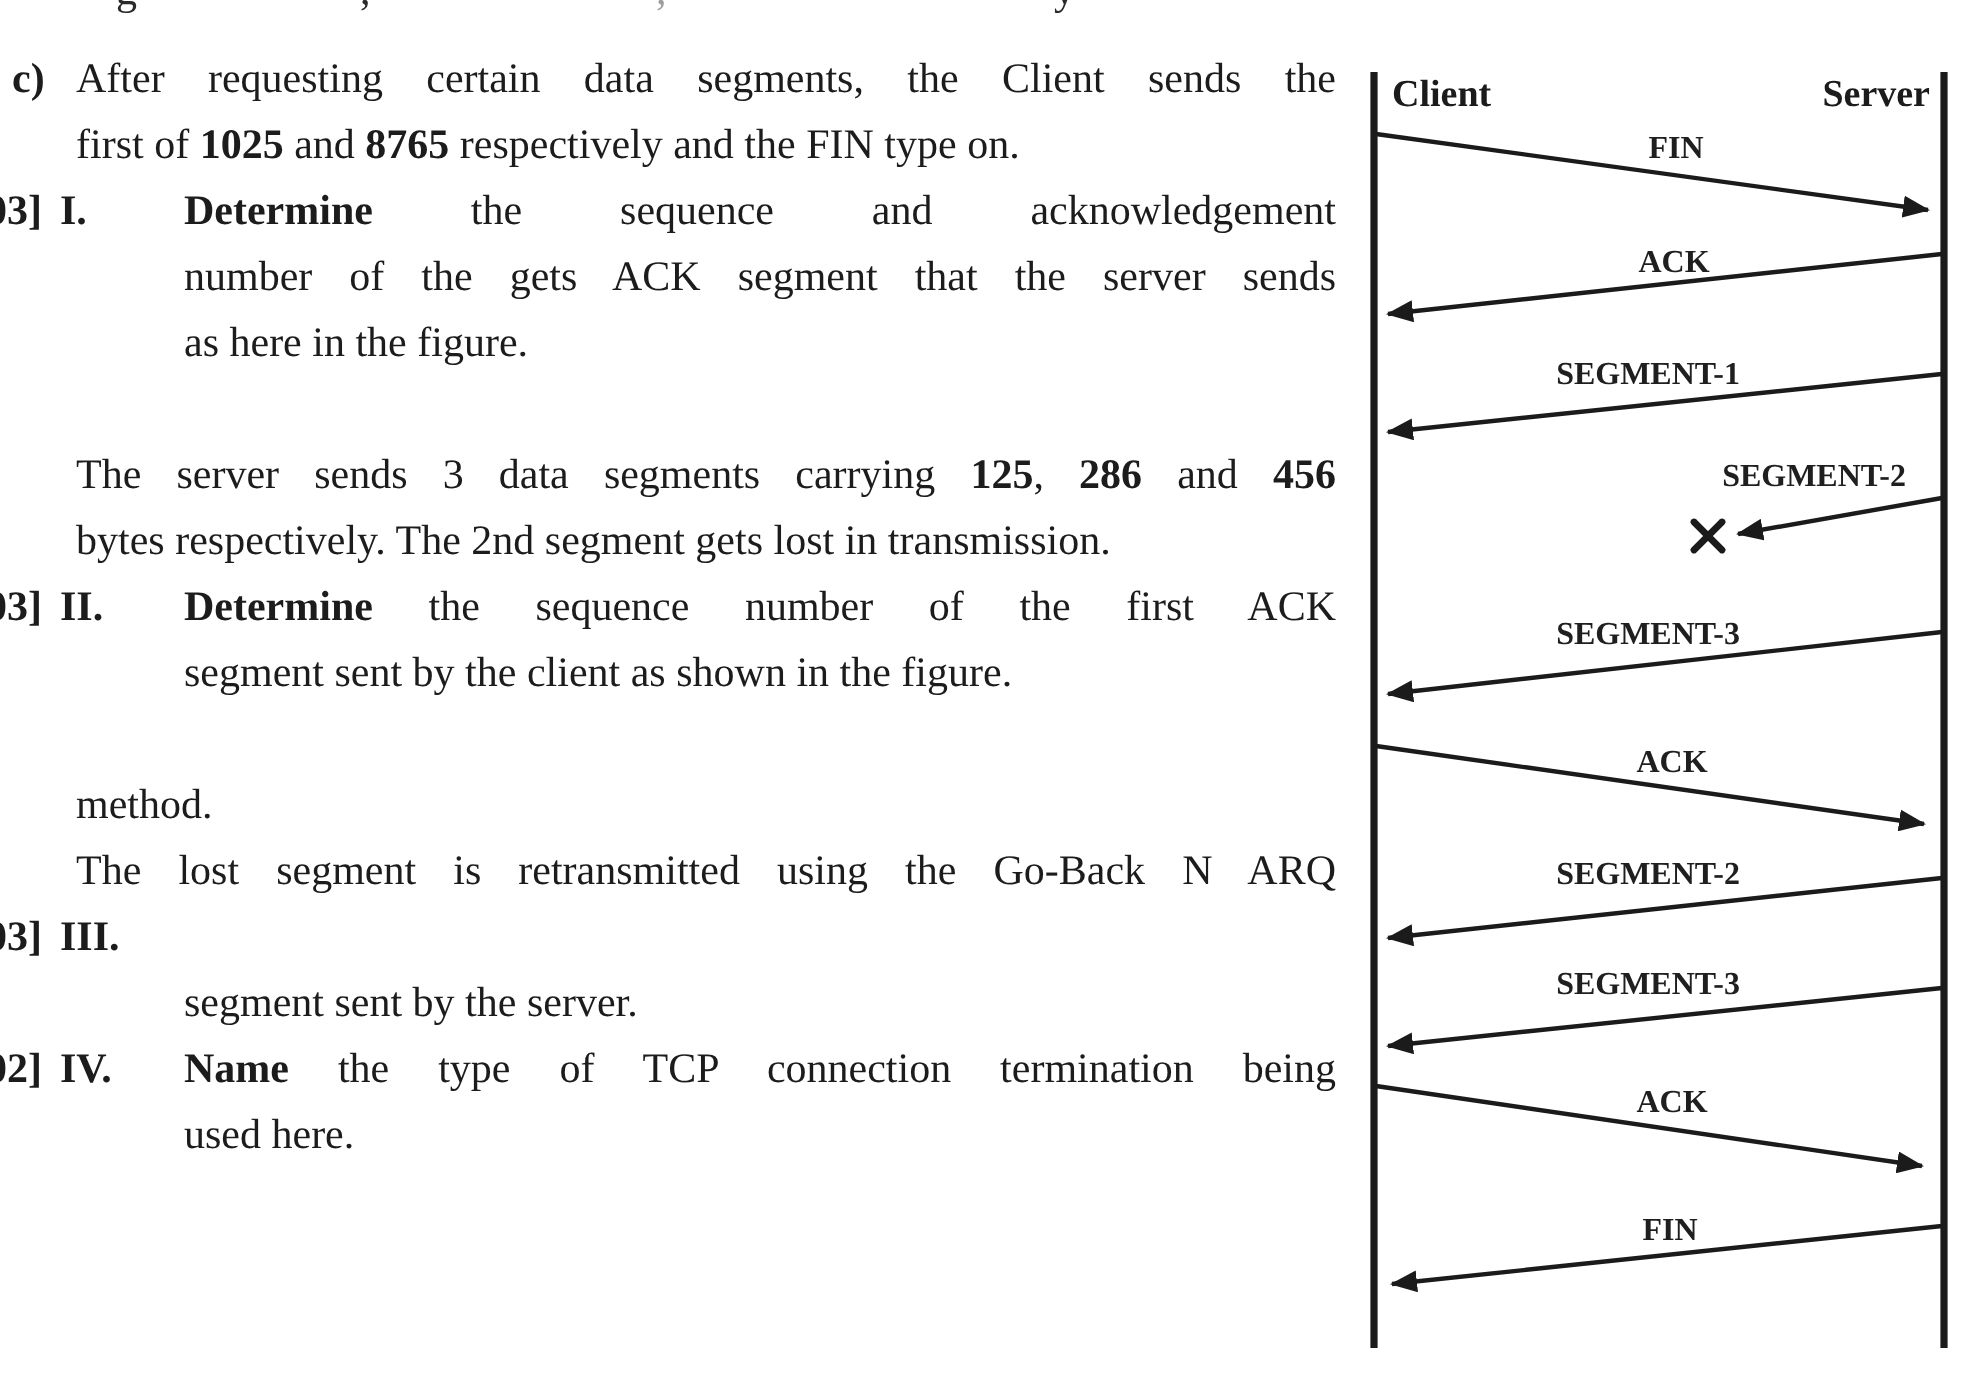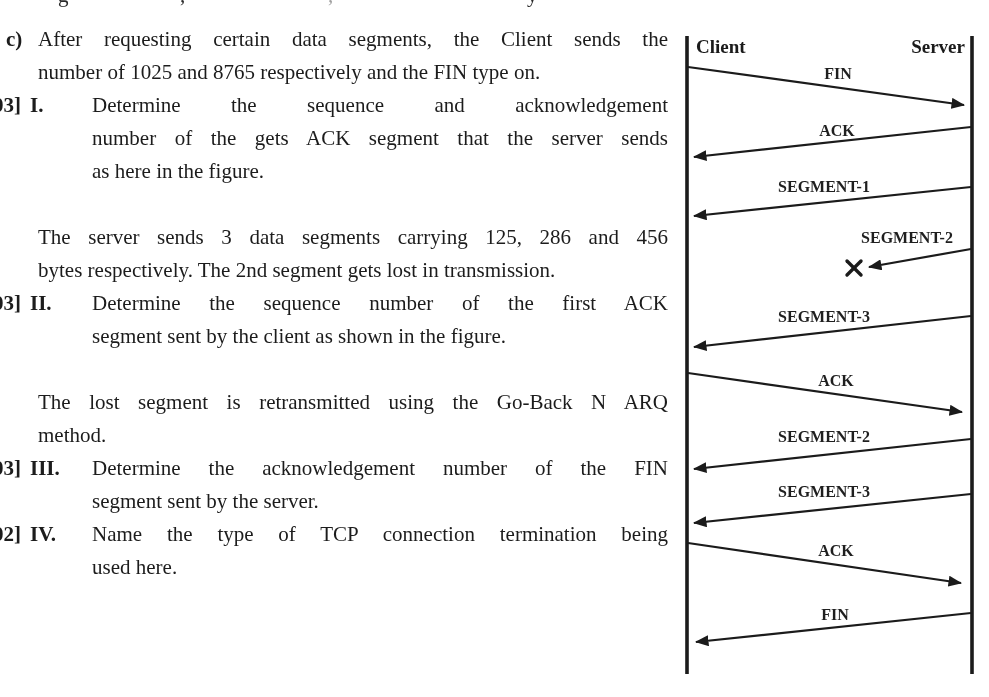--- a/index.html
+++ b/index.html
@@ -17,21 +17,21 @@
   .frag-y { left:527px; }
 
   
   .text-col { position:absolute; left:0; top:23px; width:668px;
               font-size:21px; line-height:33px; }
   .row { position:relative; width:668px; min-height:33px; }
   .p-line   { padding-left:38px; }
   .item-line{ padding-left:92px; }
   .jl { text-align:justify; text-align-last:justify; }
   .blank { height:33px; }
-  b { font-weight:normal; }
+  b { font-weight:bold; }
   .part-label { position:absolute; left:6px; top:0; font-weight:bold; }
   .margin-mark { position:absolute; left:-7px; top:0; font-weight:bold;
                  text-align:left; white-space:nowrap; }
   .numeral { position:absolute; left:30px; top:0; width:38px;
              text-align:right; font-weight:bold; }
 
   
   .diagram-svg { position:absolute; left:0; top:0; }
   .endpoint-label { font-family:"Liberation Serif","DejaVu Serif",serif;
                     font-weight:bold; font-size:19px; fill:#1b1b1b; }
@@ -48,21 +48,21 @@
   <span class="frag-y">y</span>
 </div>
 
 <div class="text-col">
 
   <div class="row p-line jl">
     <span class="part-label">c)</span>
     <span><span>After requesting certain data segments, the Client sends the</span></span>
   </div>
   <div class="row p-line">
-    <span><span>number of </span><b>1025</b><span> and </span><b>8765</b><span> respectively and the FIN type on.</span></span>
+    <span><span>first of </span><b>1025</b><span> and </span><b>8765</b><span> respectively and the FIN type on.</span></span>
   </div>
 
   <div class="row item-line jl">
     <span class="margin-mark">03]</span>
     <span class="numeral">I.</span>
     <span><b>Determine</b><span> the sequence and acknowledgement</span></span>
   </div>
   <div class="row item-line jl">
     <span><span>number of the gets ACK segment that the server sends</span></span>
   </div>
@@ -83,31 +83,30 @@
     <span class="margin-mark">03]</span>
     <span class="numeral">II.</span>
     <span><b>Determine</b><span> the sequence number of the first ACK</span></span>
   </div>
   <div class="row item-line">
     <span><span>segment sent by the client as shown in the figure.</span></span>
   </div>
 
   <div class="row blank"></div>
 
+  <div class="row p-line">
+    <span><span>method.</span></span>
+  </div>
   <div class="row p-line jl">
     <span><span>The lost segment is retransmitted using the Go-Back N ARQ</span></span>
-  </div>
-  <div class="row p-line">
-    <span><span>method.</span></span>
   </div>
 
   <div class="row item-line jl">
     <span class="margin-mark">03]</span>
     <span class="numeral">III.</span>
-    <span><b>Determine</b><span> the acknowledgement number of the FIN</span></span>
   </div>
   <div class="row item-line">
     <span><span>segment sent by the server.</span></span>
   </div>
 
   <div class="row item-line jl">
     <span class="margin-mark">02]</span>
     <span class="numeral">IV.</span>
     <span><b>Name</b><span> the type of TCP connection termination being</span></span>
   </div>

